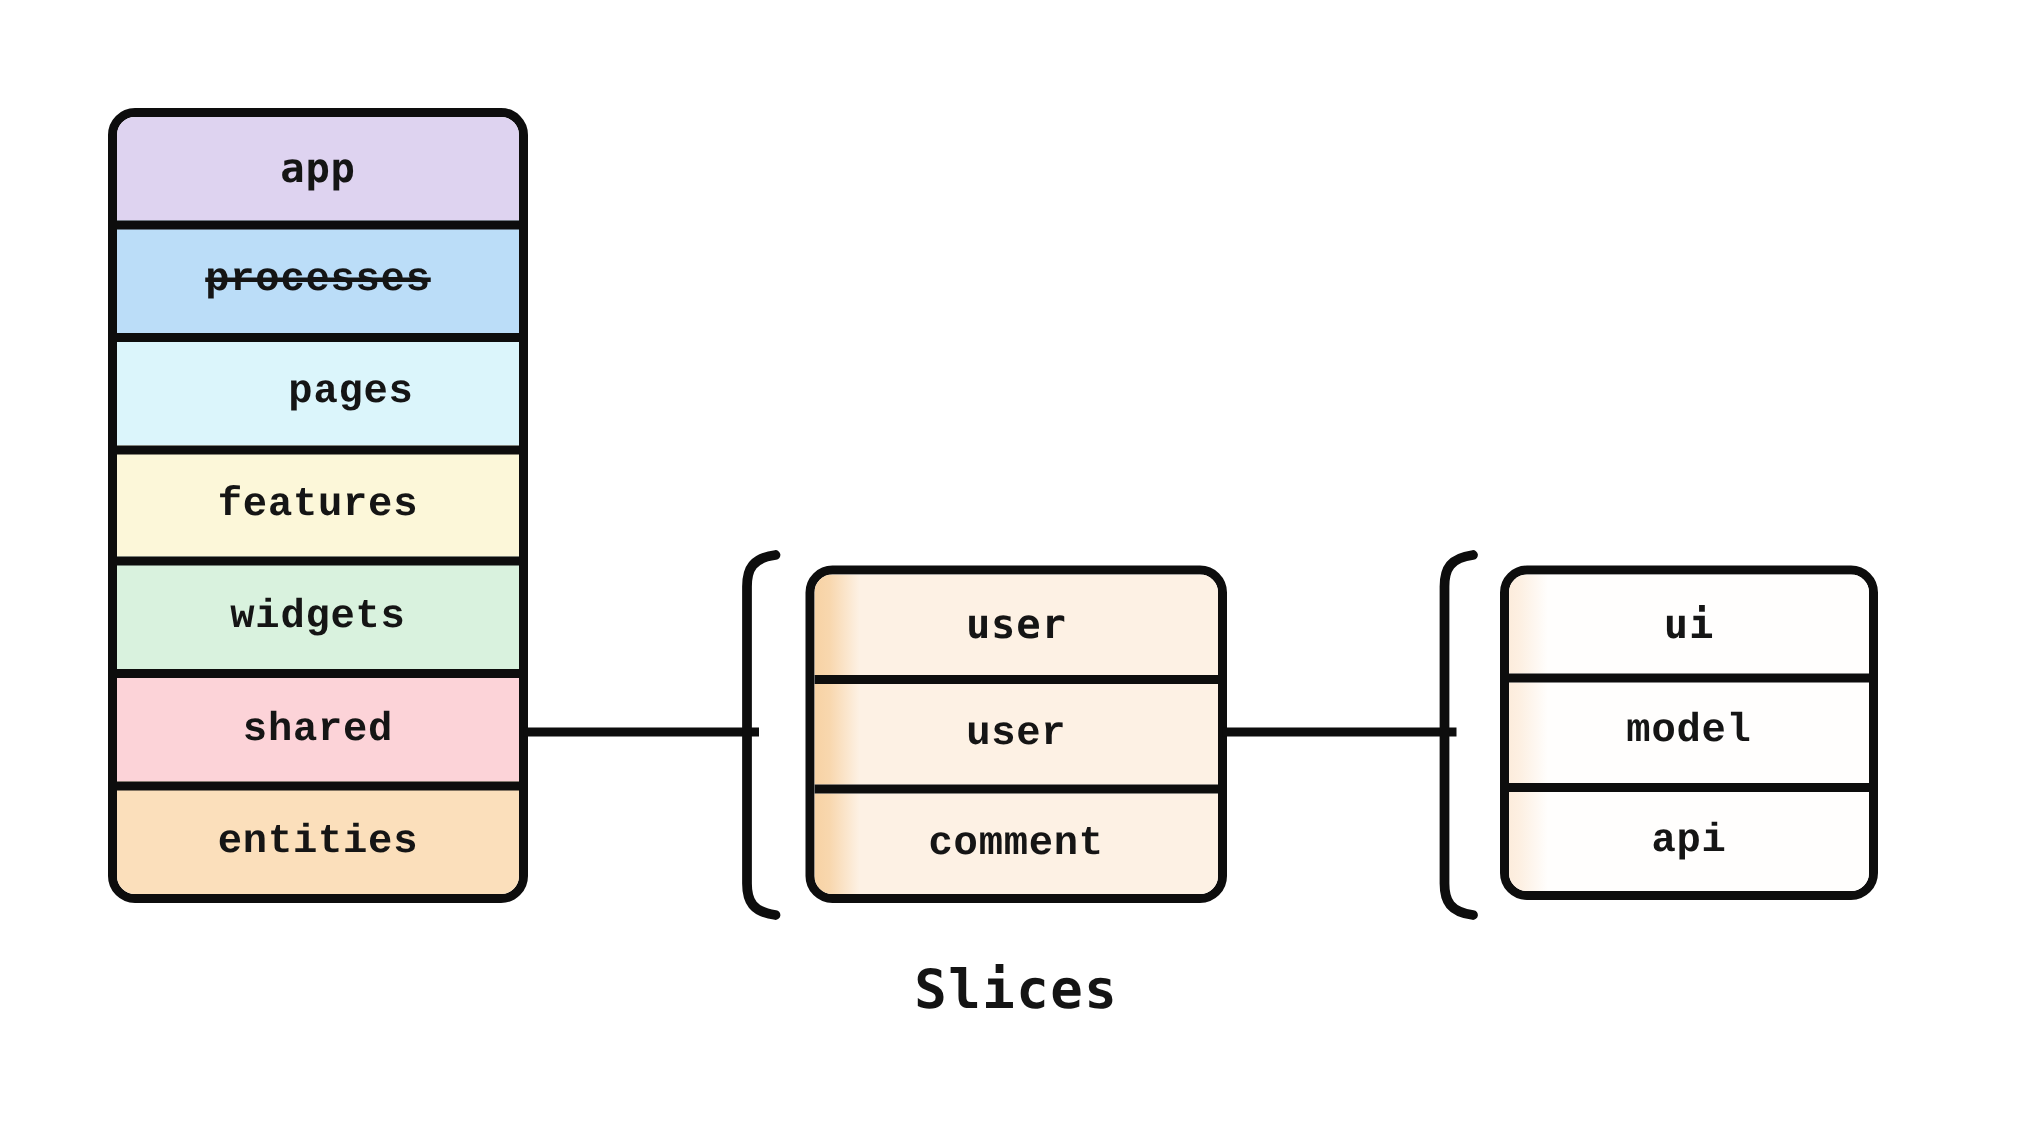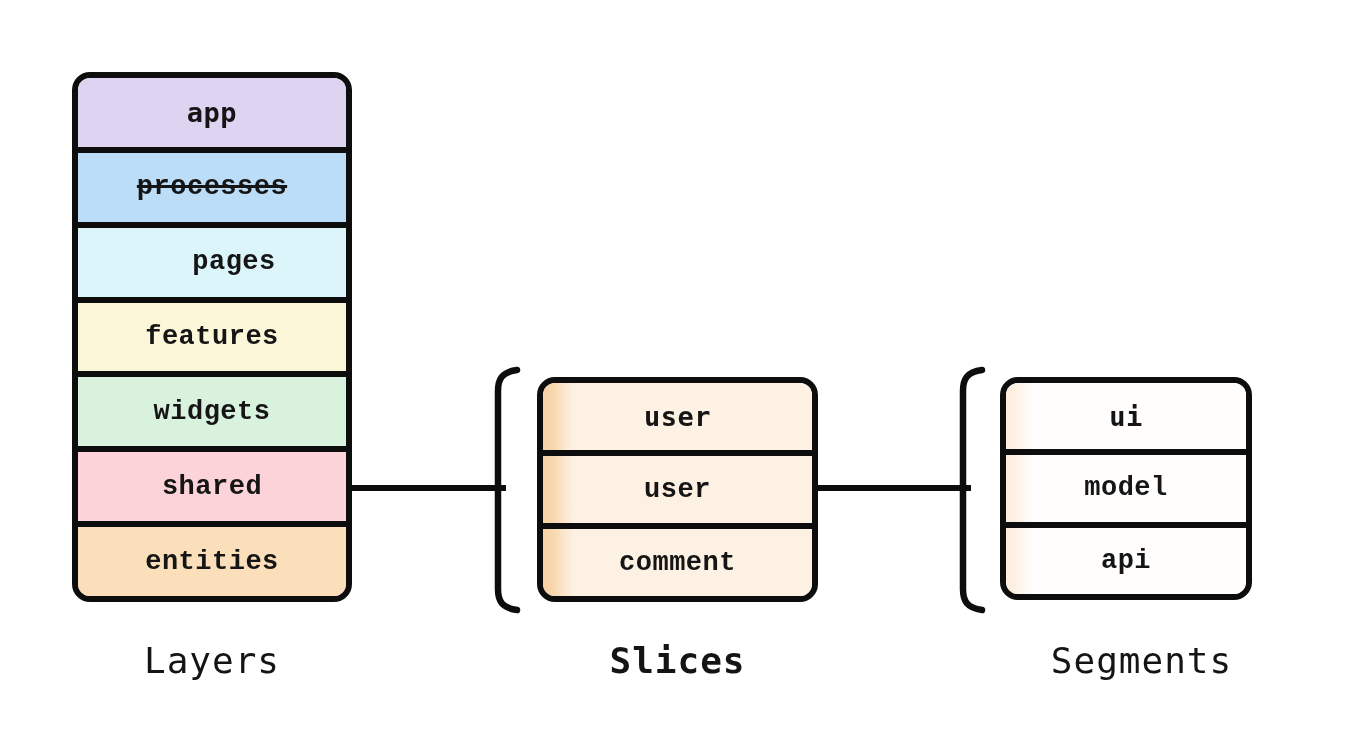--- a/index.html
+++ b/index.html
@@ -120,17 +120,15 @@
   <svg class="bracket" id="segments-bracket" viewBox="0 0 34 248">
     <path d="M27,4 C12,6 8,13 8,25 L8,223 C8,235 12,242 27,244" fill="none" stroke="#0d0d0d" stroke-width="6.5" stroke-linecap="round"></path>
   </svg>
 
   <div class="stack" id="segments-stack">
     <div class="row">ui</div>
     <div class="row">model</div>
     <div class="row">api</div>
   </div>
 
-  <div class="caption" id="layers-caption">Layers</div>
   <div class="caption" id="slices-caption">Slices</div>
-  <div class="caption" id="segments-caption">Segments</div>
 
 </div>
 
 </body></html>

